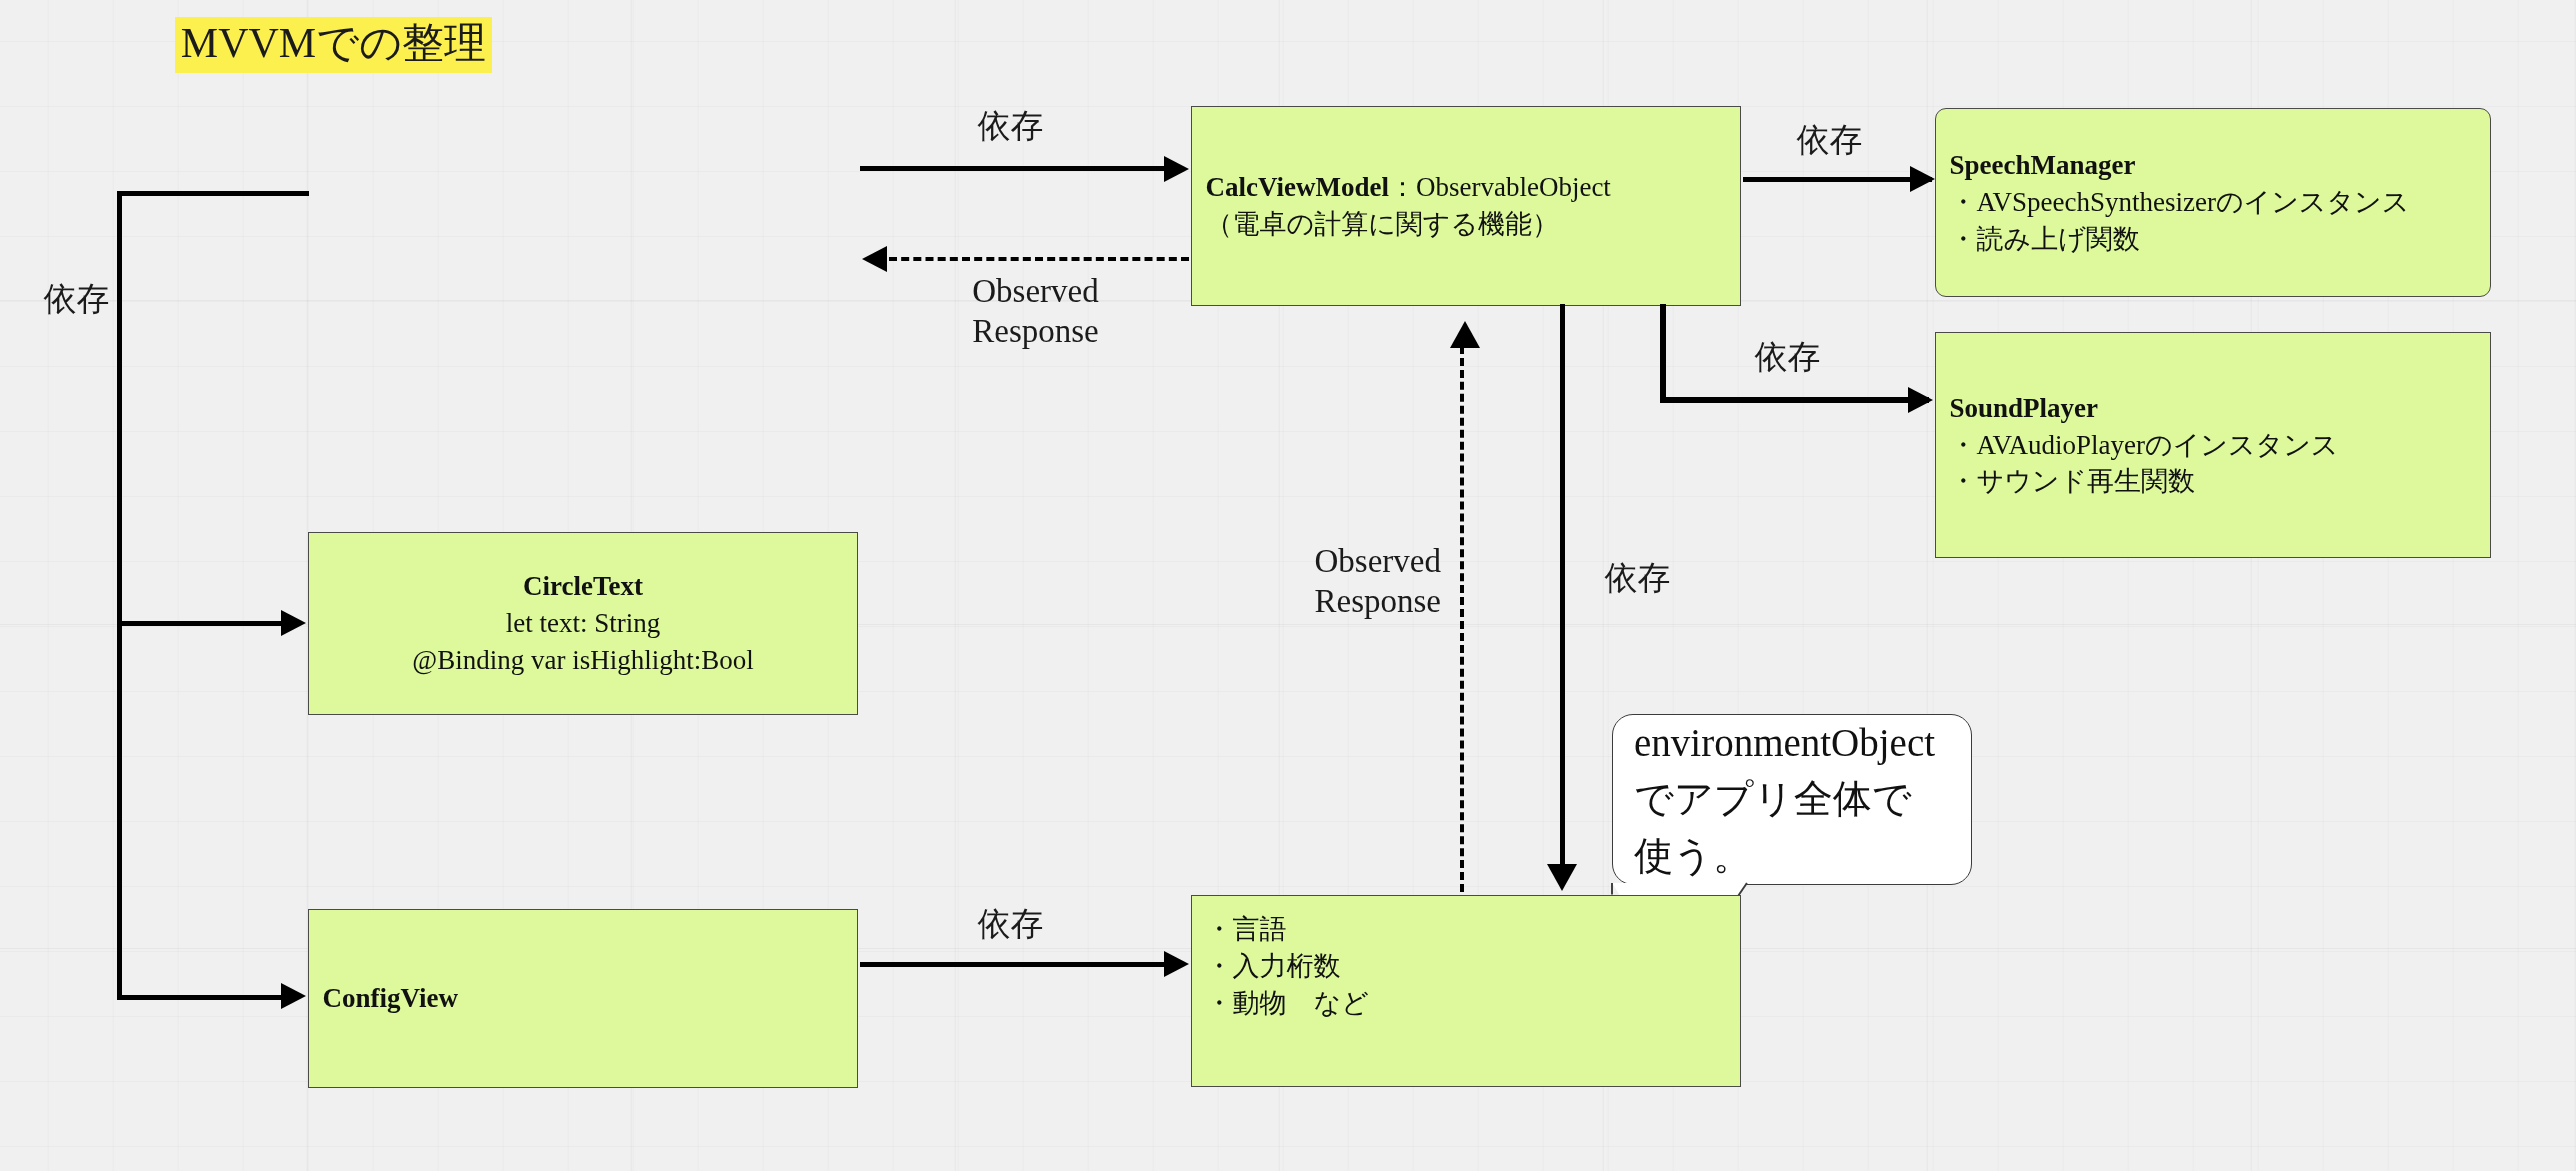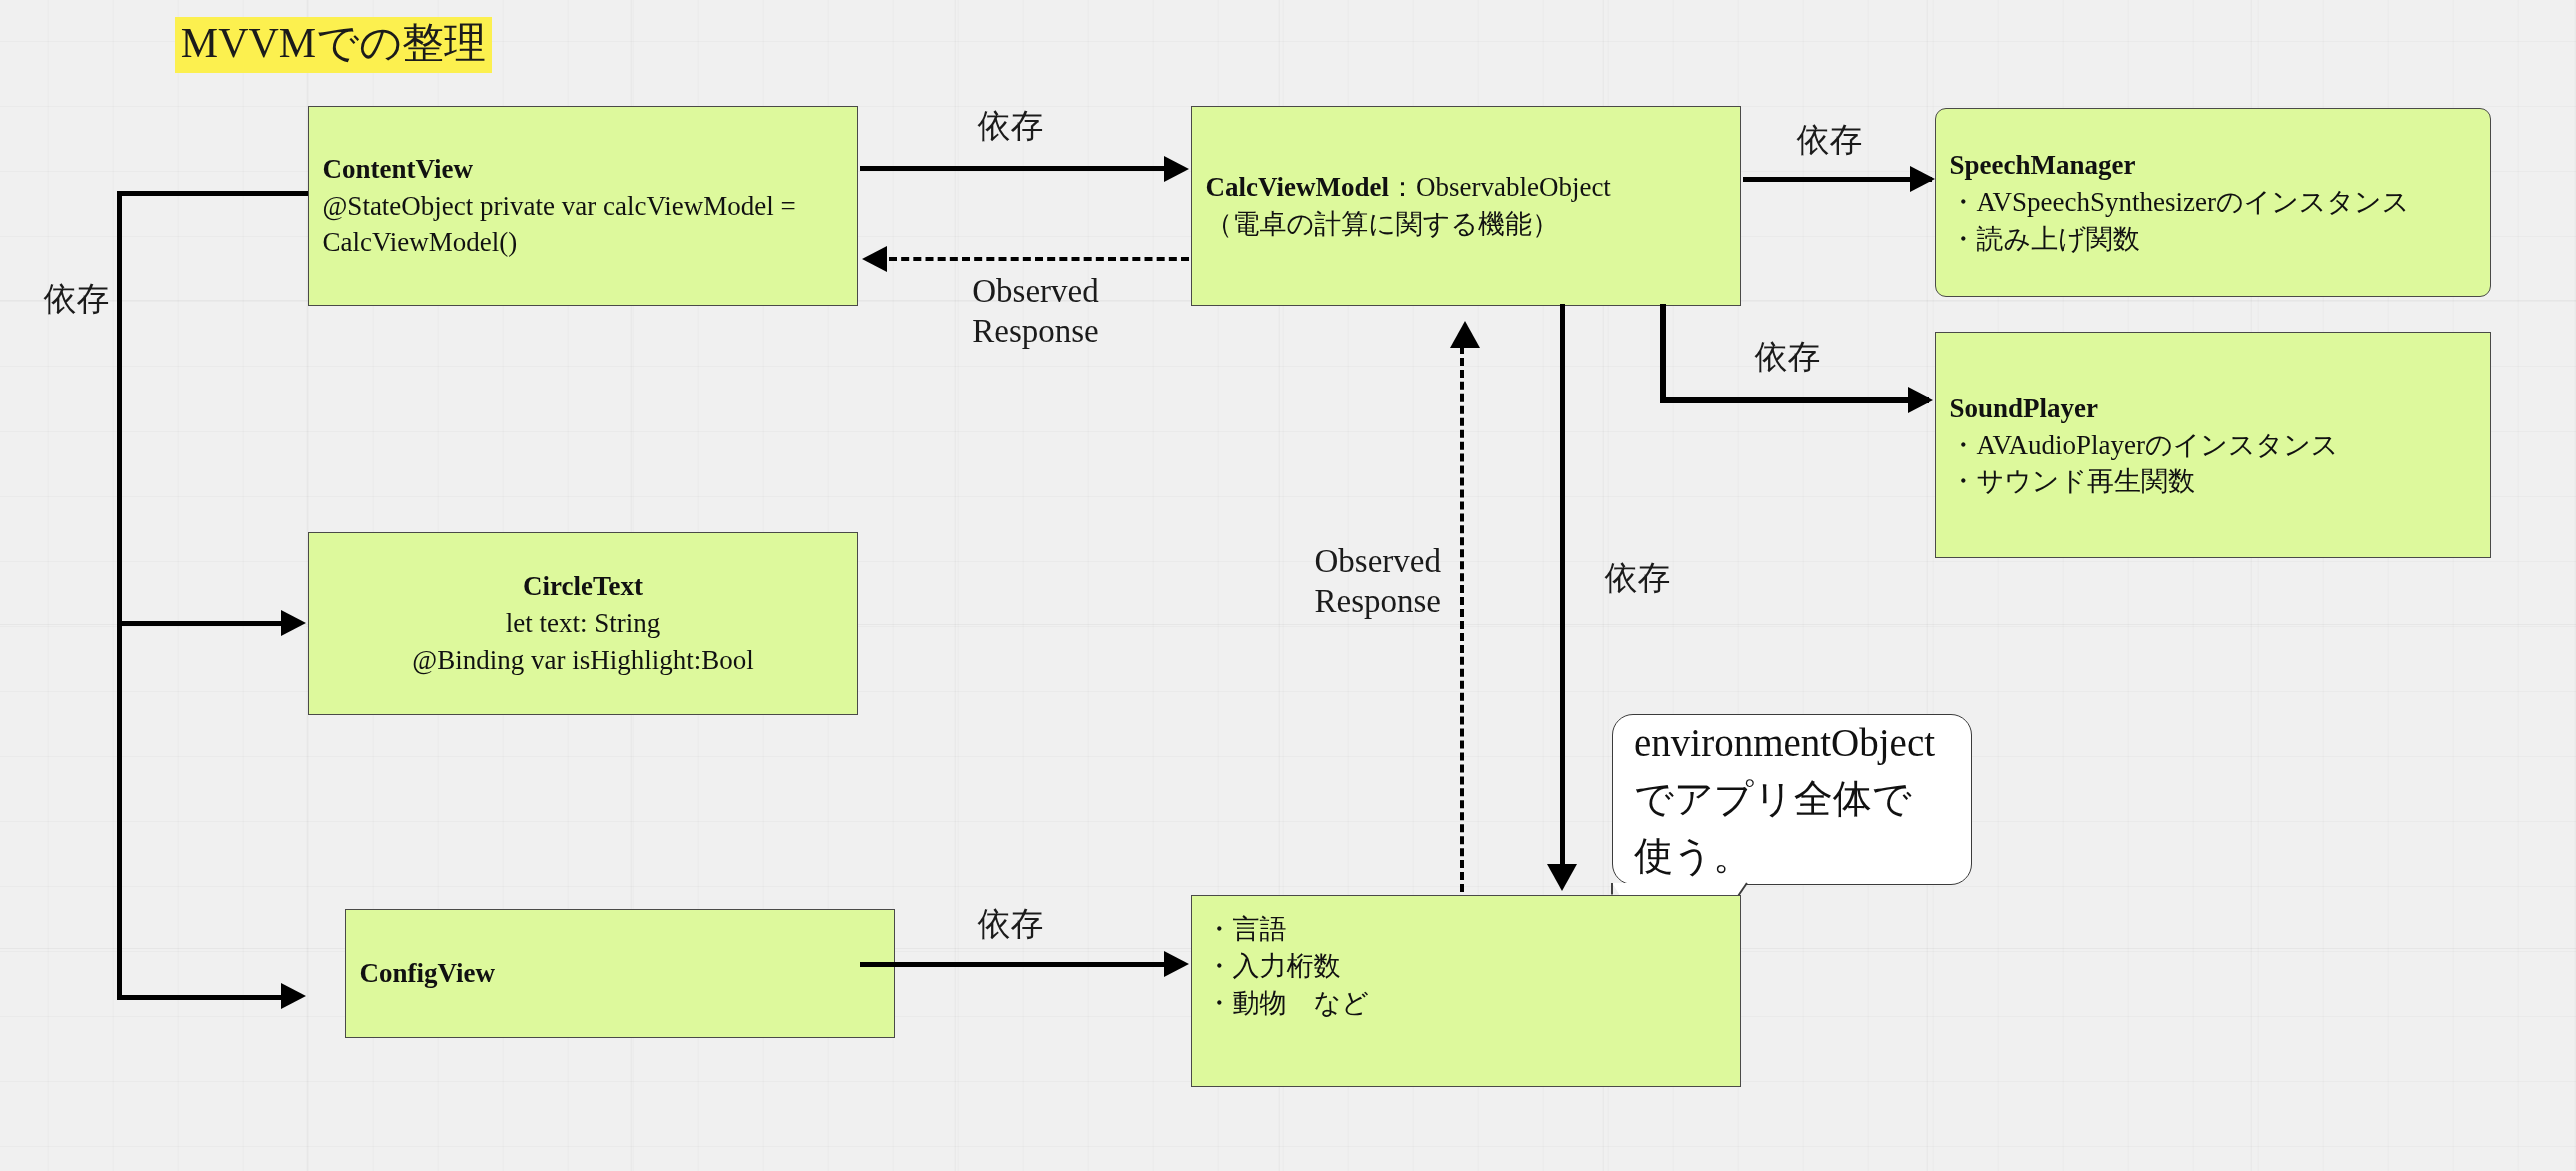--- a/index.html
+++ b/index.html
@@ -155,25 +155,20 @@
 
   <div class="vline" style="left:117px; top:191px; height:808px;"></div>
 
   <div class="hline" style="left:117px; top:621px; width:165px;"></div>
   <div class="arrow-right" style="left:281px; top:610px;"></div>
 
   <div class="hline" style="left:117px; top:995px; width:165px;"></div>
   <div class="arrow-right" style="left:281px; top:983px;"></div>
   <div class="elabel" style="left:38px; top:279px; width:77px;">依存</div>
 
-  <div class="box" style="left:308px; top:106px; width:550px; height:200px;">
-    <div class="bline head">ContentView</div>
-    <div class="bline">@StateObject private var calcViewModel =</div>
-    <div class="bline">CalcViewModel()</div>
-  </div>
 
   <div class="hline" style="left:860px; top:166px; width:306px;"></div>
   <div class="arrow-right" style="left:1164px; top:156px;"></div>
   <div class="elabel" style="left:972px; top:106px; width:77px;">依存</div>
 
   <div class="dash-h" style="left:889px; top:257px; width:300px;"></div>
   <div class="arrow-left" style="left:862px; top:246px;"></div>
   <div class="elabel" style="left:925px; top:271px; width:221px;">Observed
 Response</div>
 
@@ -221,21 +216,21 @@
   <div class="callout" style="left:1612px; top:714px; width:360px; height:171px;">
     <div class="ctext">environmentObjectでアプリ全体で使う。</div>
   </div>
 
   <svg style="position:absolute; left:1612px; top:881px; width:212px; height:106px; overflow:visible;" viewBox="0 0 220 110" width="212" height="106">
     <polygon points="0,2 140,2 68,108" fill="#ffffff" stroke="none"></polygon>
     <line x1="0" y1="2" x2="0" y2="14" stroke="#3b3b3b" stroke-width="2"></line>
     <line x1="140" y1="2" x2="68" y2="108" stroke="#3b3b3b" stroke-width="2"></line>
   </svg>
 
-  <div class="box centered" style="left:308px; top:909px; width:550px; height:129px;margin-left:37px;">
+  <div class="box centered" style="left:308px; top:909px; width:550px; height:179px;">
     <div class="bline head">ConfigView</div>
   </div>
 
   <div class="hline" style="left:860px; top:962px; width:306px;"></div>
   <div class="arrow-right" style="left:1164px; top:951px;"></div>
   <div class="elabel" style="left:972px; top:904px; width:77px;">依存</div>
 
   <div class="box" style="left:1191px; top:895px; width:550px; height:192px; justify-content:flex-start; padding-top:15.4px;">
     <div class="bline">・言語</div>
     <div class="bline">・入力桁数</div>

